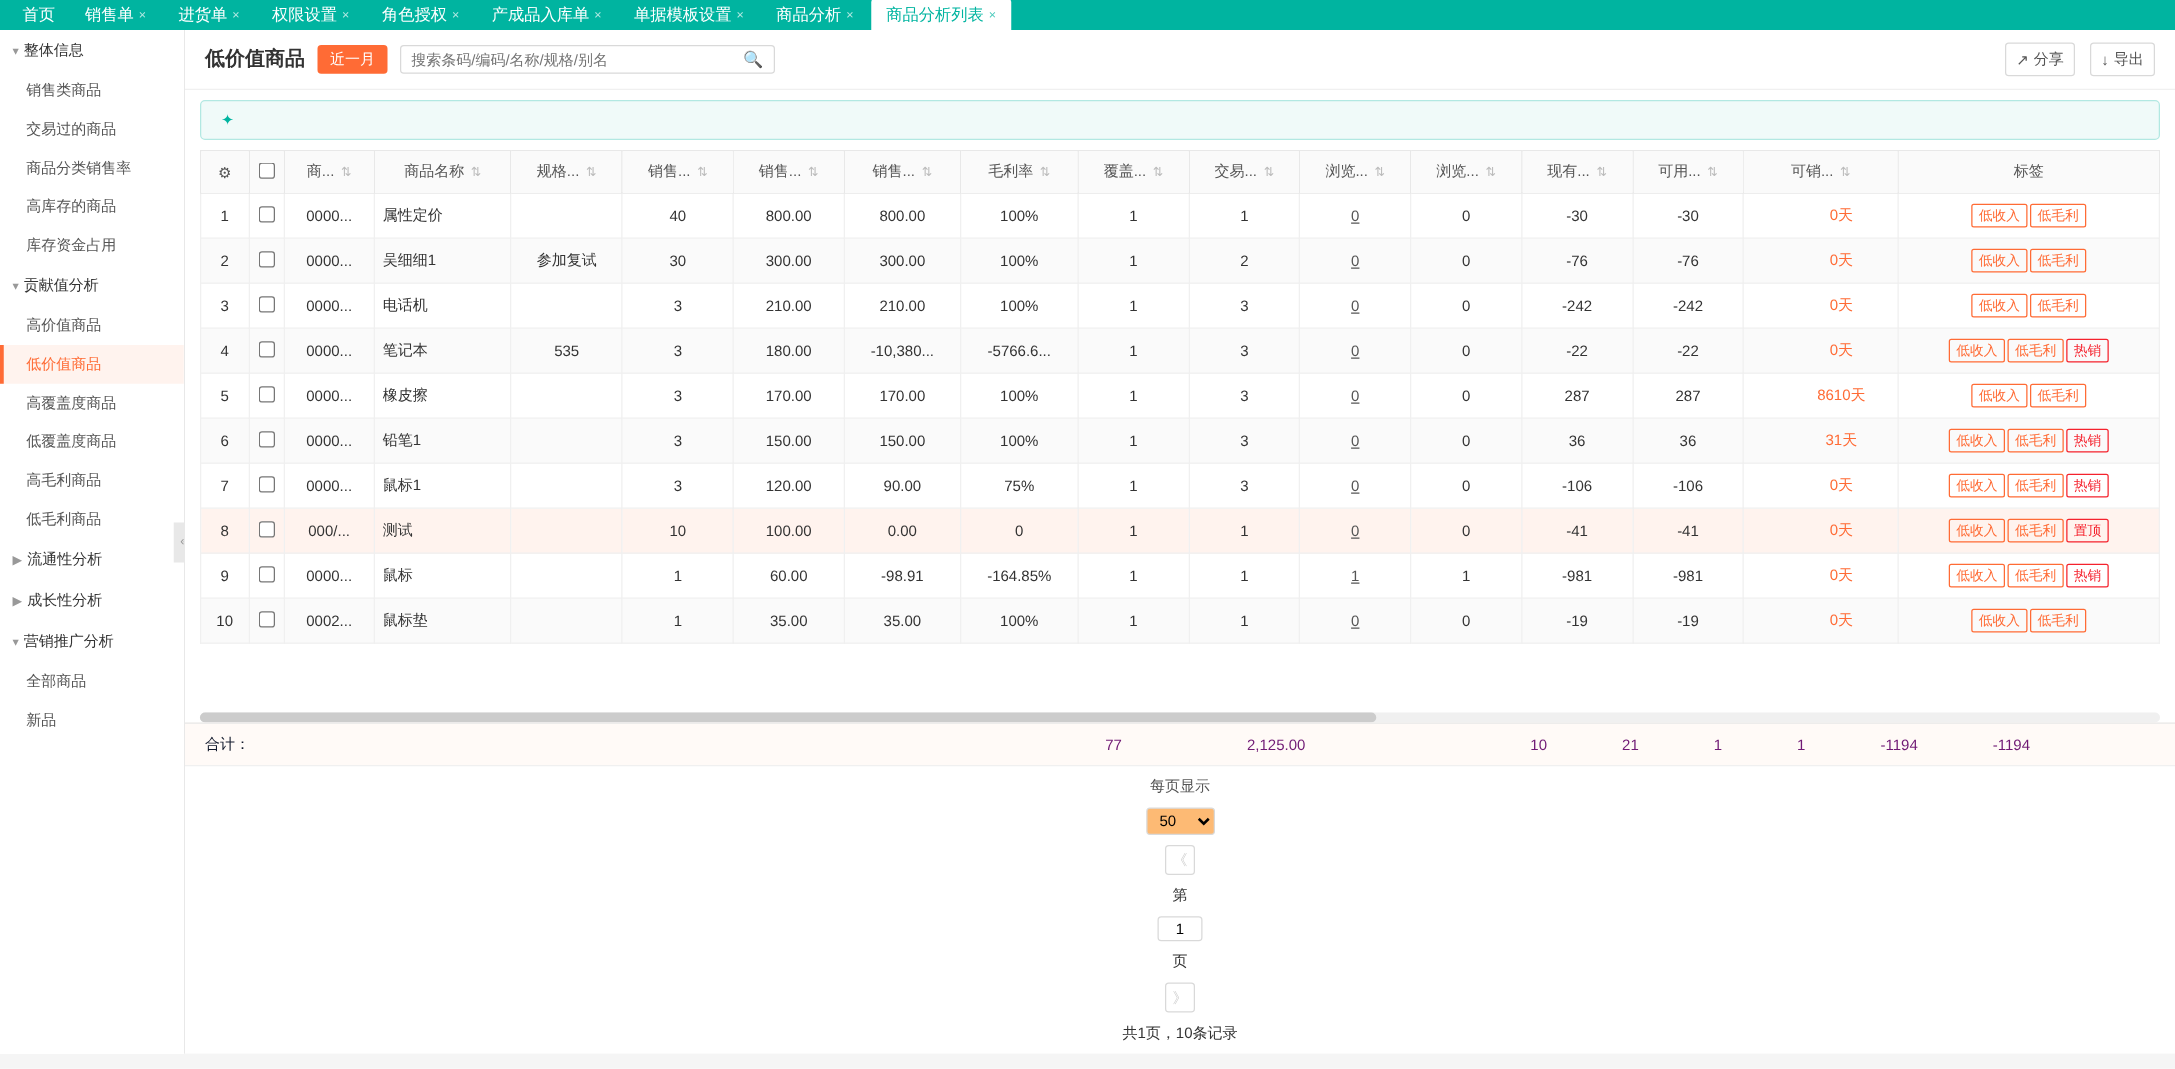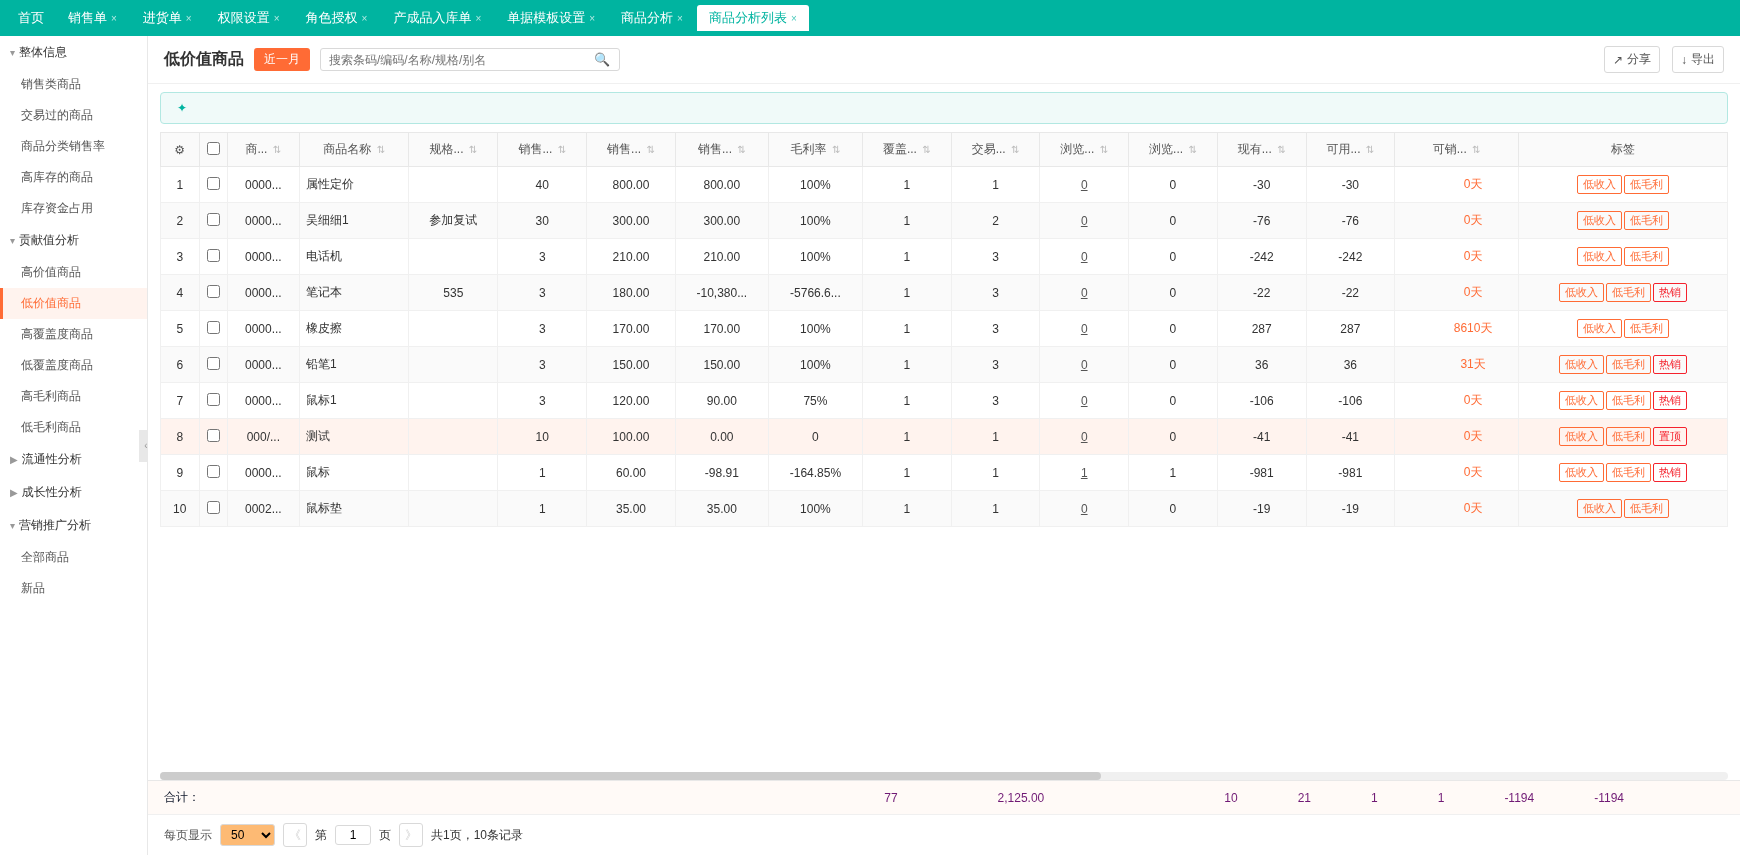--- a/index.html
+++ b/index.html
@@ -3,21 +3,21 @@
   <meta charset="utf-8">
   <style>
     * { box-sizing: border-box; margin: 0; padding: 0; }
     body { font-family: 'Microsoft YaHei', Arial, sans-serif; font-size: 12px; background: #f5f5f5; color: #333; }
 
     
     .top-nav {
       background: #00b4a0;
       display: flex;
       align-items: center;
-      height: 36px;
+      height: 24px;
       padding: 0 8px;
       gap: 2px;
     }
     .nav-item {
       color: #fff;
       padding: 4px 12px;
       cursor: pointer;
       border-radius: 3px 3px 0 0;
       white-space: nowrap;
       font-size: 13px;
@@ -208,20 +208,21 @@
 
     
     .pagination {
       display: flex;
       align-items: center;
       padding: 8px 16px;
       border-top: 1px solid #f0f0f0;
       gap: 8px;
       background: #fff;
       font-size: 12px;
+      flex-direction: column;
     }
     .page-size-label { color: #555; }
     .page-size-select {
       border: 1px solid #d9d9d9;
       padding: 2px 6px;
       border-radius: 3px;
       font-size: 12px;
       background: #fdba74;
     }
     .page-btn {

